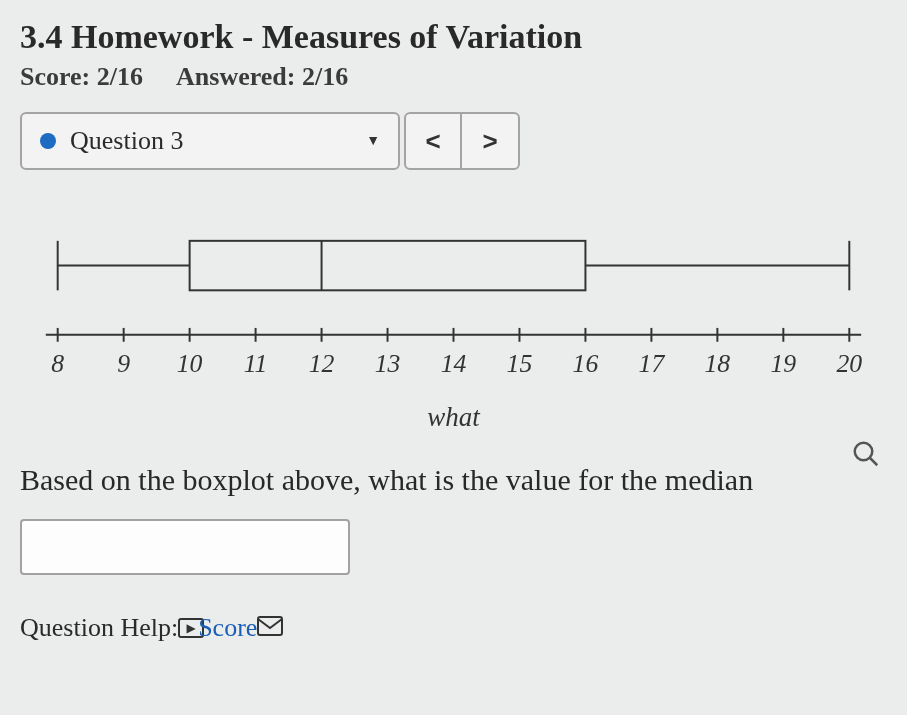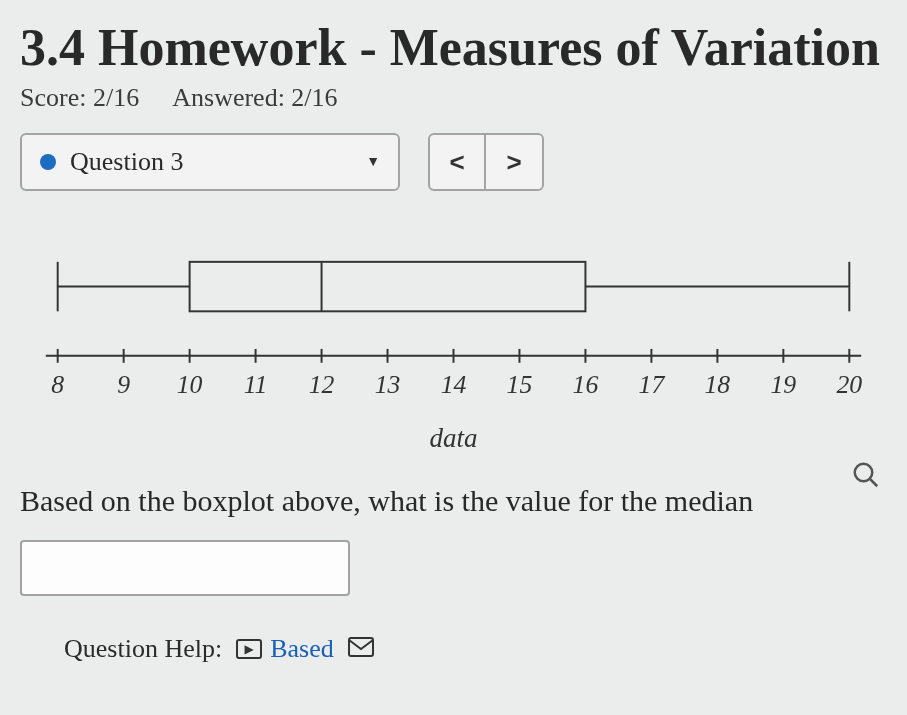--- a/index.html
+++ b/index.html
@@ -6,34 +6,35 @@
   body {
     font-family: Georgia, 'Times New Roman', serif;
     background: #ebecec;
     width: 907px;
     height: 715px;
     padding: 18px 20px;
     color: #2a2a2a;
     overflow: hidden;
   }
   .title {
-    font-size: 52px;
+    font-size: 34px;
     font-weight: bold;
     color: #292929;
     margin-bottom: 6px;
   }
   .scoreline {
     font-size: 26px;
     color: #3b3b3b;
     margin-bottom: 20px;
+    font-weight: bold;
   }
   .scoreline span { margin-right: 28px; }
   .navrow {
     display: flex;
-    gap: 28px;
+    gap: 4px;
     margin-bottom: 50px;
   }
   .qselect {
     display: flex;
     align-items: center;
     border: 2px solid #a4a4a4;
     border-radius: 6px;
     background: #f3f3f3;
     height: 58px;
     width: 380px;
@@ -108,23 +109,21 @@
     background: #fdfdfd;
     font-size: 24px;
     padding: 0 12px;
     margin-bottom: 38px;
   }
   .helprow {
     font-size: 26px;
     color: #2a2a2a;
     display: flex;
     align-items: center;
-    gap: 14px;
     flex-wrap: wrap;
-    margin-left: 44px;
   }
   .helprow .link { color: #1a5fb4; cursor: pointer; }
   .helprow .icon {
     display: inline-flex;
     align-items: center;
     justify-content: center;
     width: 26px;
     height: 20px;
     border: 2px solid #333;
     border-radius: 3px;
@@ -199,30 +198,30 @@
       <line x1="830" y1="108" x2="830" y2="122" stroke="#333" stroke-width="2"></line>
       <text x="830" y="153" class="ticklabel">20</text>
     </svg>
   <span class="mag">
     <svg width="30" height="30" viewBox="0 0 24 24" fill="none" stroke="#555" stroke-width="2">
       <circle cx="10" cy="10" r="7"></circle>
         <line x1="15" y1="15" x2="21" y2="21"></line>
     </svg>
   </span>
 </div>
-<div class="xlabel">data</div>
+<div class="xlabel">what</div>
 
 <div class="question-text">Based on the boxplot above, what is the value for the median</div>
 
 <input class="answer-input" type="text" value="" style="">
 
 <div class="helprow">
   <span>Question Help:</span>
   <span class="icon">▶</span>
-  <span class="link">Based</span>
+  <span class="link">Score</span>
   <span>
     <svg width="26" height="20" viewBox="0 0 26 20" fill="none" stroke="#333" stroke-width="2">
       <rect x="1" y="1" width="24" height="18" rx="2"></rect>
       <path d="M1 3 L13 12 L25 3"></path>
     </svg>
   </span>
 </div>
 
 
 

